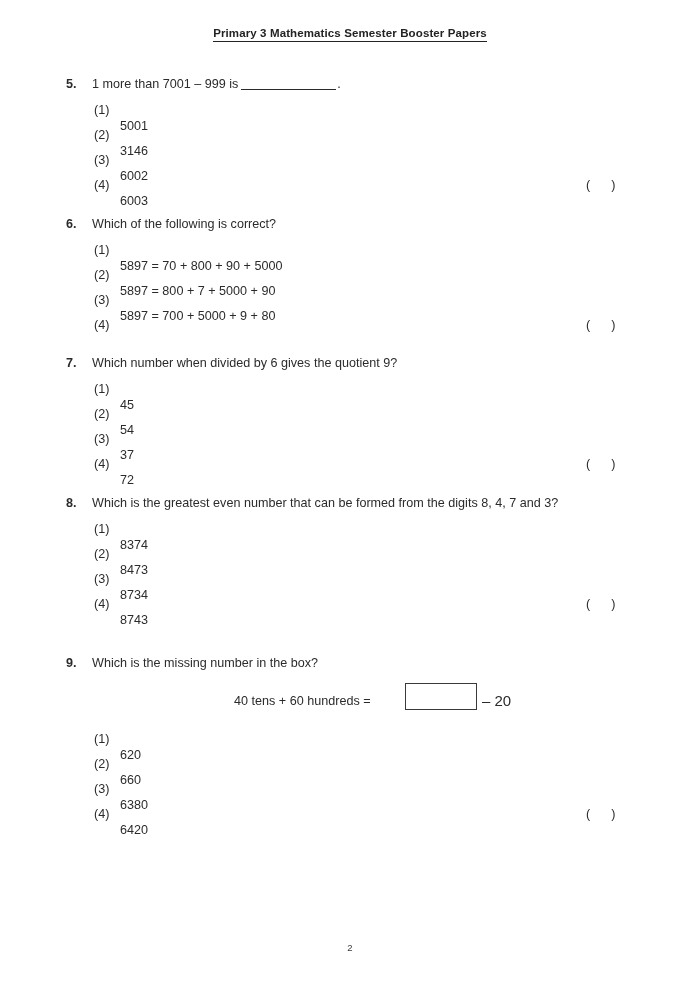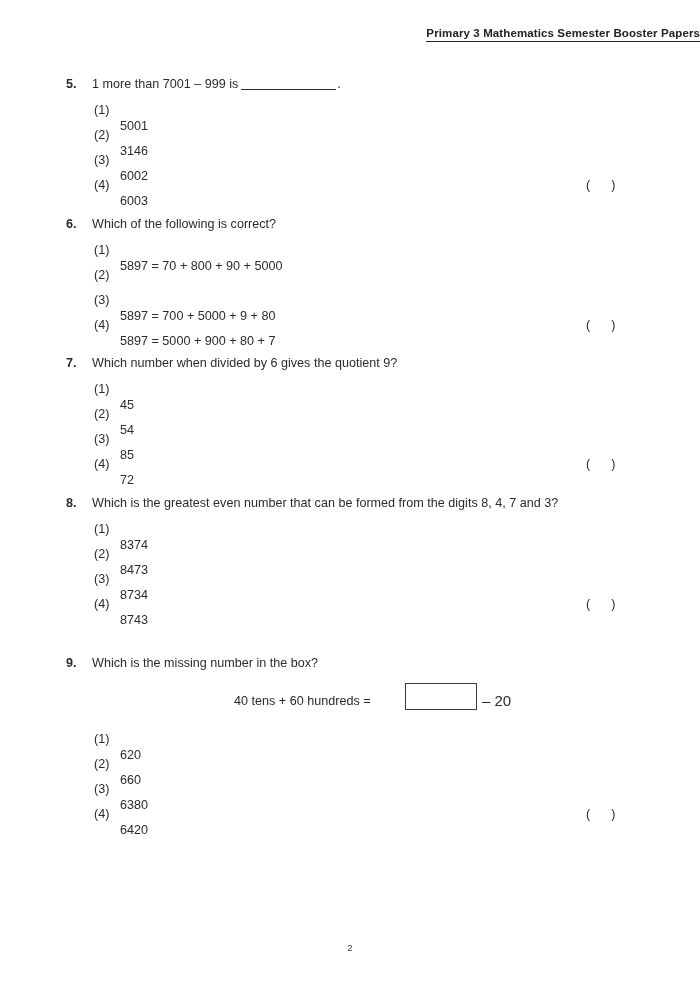--- a/index.html
+++ b/index.html
@@ -21,21 +21,21 @@
     inset: 0;
     background: #ffffff;
   }
 
   
   .doc-title {
     position: absolute;
     top: 27px;
     left: 0;
     width: 700px;
-    text-align: right;
+    text-align: center;
     font-size: 11.5px;
     font-weight: bold;
     color: #232323;
     letter-spacing: 0.01em;
   }
   .doc-title span {
     border-bottom: 1.2px solid #232323;
     padding-bottom: 1.5px;
     display: inline-block;
   }
@@ -191,28 +191,28 @@
       <span class="q-num">6.</span>
       <span class="q-text">Which of the following is correct?</span>
     </div>
     <div class="options">
       <div class="option">
         <span class="opt-label">(1)</span>
         <span class="opt-text">5897 = 70 + 800 + 90 + 5000</span>
       </div>
       <div class="option">
         <span class="opt-label">(2)</span>
+        <span class="opt-text">5897 = 800 + 7 + 5000 + 90</span>
       </div>
       <div class="option">
         <span class="opt-label">(3)</span>
         <span class="opt-text">5897 = 700 + 5000 + 9 + 80</span>
       </div>
       <div class="option">
         <span class="opt-label">(4)</span>
-        <span class="opt-text">5897 = 5000 + 900 + 80 + 7</span>
         <span class="answer-bracket">(      )</span>
       </div>
     </div>
   </div>
 
   <div class="question" style="top:353px;">
     <div class="q-head">
       <span class="q-num">7.</span>
       <span class="q-text">Which number when divided by 6 gives the quotient 9?</span>
     </div>
@@ -220,21 +220,21 @@
       <div class="option">
         <span class="opt-label">(1)</span>
         <span class="opt-text">45</span>
       </div>
       <div class="option">
         <span class="opt-label">(2)</span>
         <span class="opt-text">54</span>
       </div>
       <div class="option">
         <span class="opt-label">(3)</span>
-        <span class="opt-text">85</span>
+        <span class="opt-text">37</span>
       </div>
       <div class="option">
         <span class="opt-label">(4)</span>
         <span class="opt-text">72</span>
         <span class="answer-bracket">(      )</span>
       </div>
     </div>
   </div>
 
   <div class="question" style="top:493px;">

